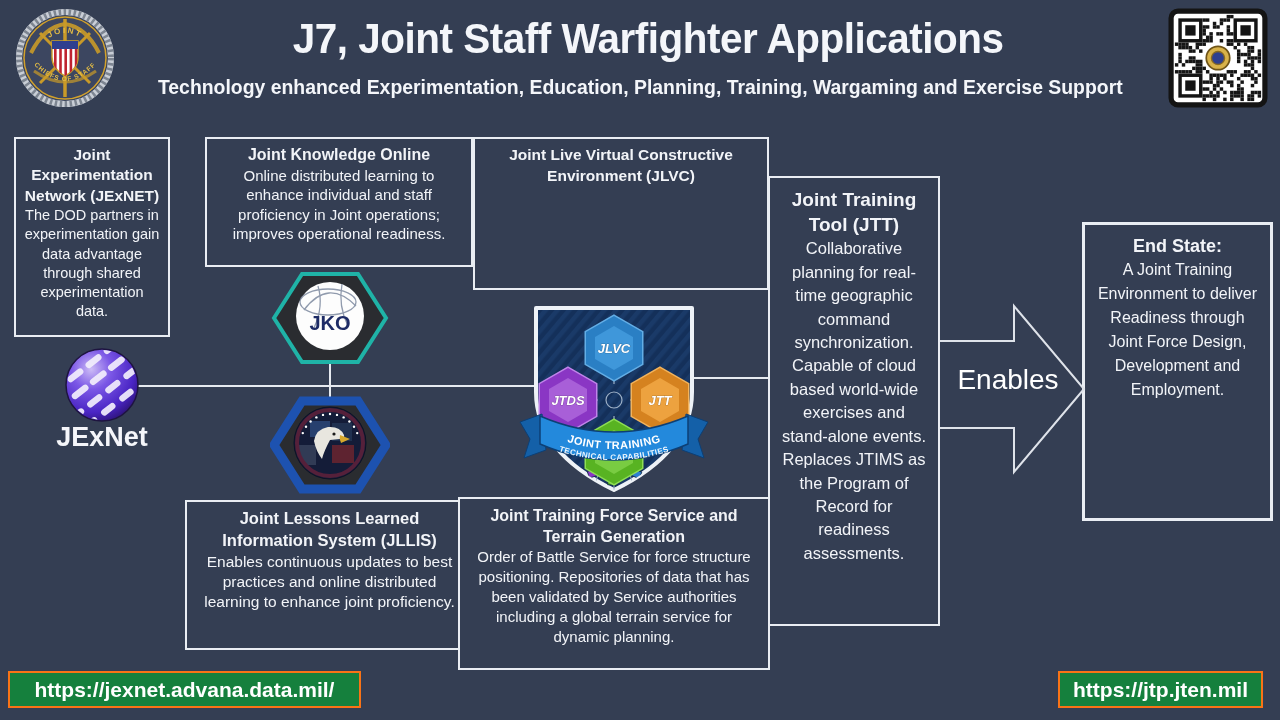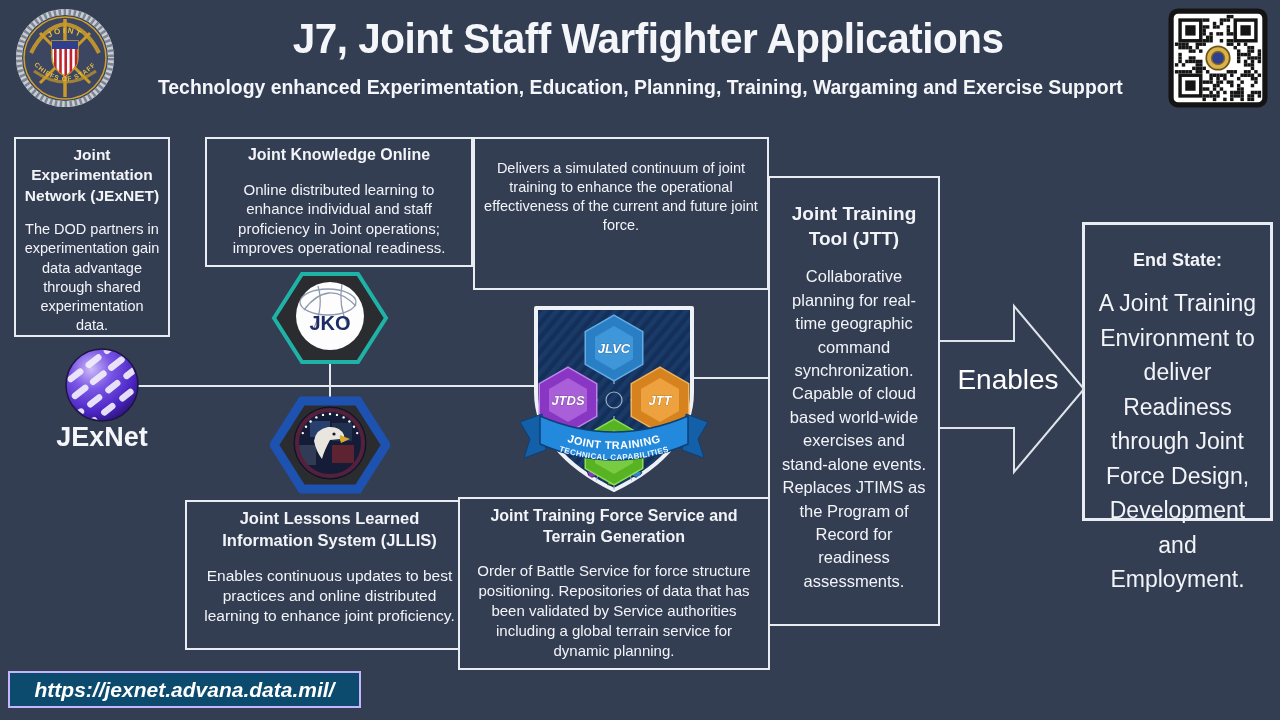--- a/index.html
+++ b/index.html
@@ -8,52 +8,52 @@
   .abs{position:absolute;}
   
   .title{left:0;right:0;top:16px;text-align:center;font-size:43px;font-weight:600;color:#F4F6FA;line-height:1.05;padding-left:16px;}
   .title span{display:inline-block;transform:scaleX(.94);letter-spacing:-.5px;}
   .subtitle{left:0;right:0;top:76px;text-align:center;font-size:20px;font-weight:bold;color:#F4F6FA;}
   .subtitle span{display:inline-block;transform:scaleX(.97);}
   
   .panel{position:absolute;box-sizing:border-box;border:2px solid #E9EDF3;text-align:center;
          padding:6px 8px;background:#343E53;}
   .panel .t{font-weight:bold;margin:0 auto;}
-  .panel .b{margin:14px auto;}
+  .panel .b{margin:0 auto;}
   .p-jexnet{left:14px;top:137px;width:156px;height:200px;}
   .p-jexnet .t{font-size:15.5px;line-height:1.32;max-width:150px;}
   .p-jexnet .b{font-size:14.5px;line-height:1.32;}
   .p-jko{left:205px;top:137px;width:268px;height:130px;}
   .p-jko .t{font-size:16px;line-height:1.3;}
   .p-jko .b{font-size:15px;line-height:1.3;}
   .p-jlvc{left:473px;top:137px;width:296px;height:153px;}
   .p-jlvc .t{font-size:15.5px;line-height:1.35;max-width:250px;}
   .p-jlvc .b{font-size:14.5px;line-height:1.32;}
-  .p-jtt{left:768px;top:176px;width:172px;height:450px;padding-top:24px;}
+  .p-jtt{left:768px;top:176px;width:172px;height:450px;padding-top:10px;}
   .p-jtt .t{font-size:19px;line-height:1.3;}
   .p-jtt .b{font-size:16.5px;line-height:1.42;}
   .p-jllis{left:185px;top:500px;width:285px;height:150px;padding-left:12px;}
   .p-jllis .t{font-size:16.5px;line-height:1.32;max-width:235px;}
   .p-jllis .b{font-size:15.5px;line-height:1.3;}
   .p-jtds{left:458px;top:497px;width:312px;height:173px;}
   .p-jtds .t{font-size:16px;line-height:1.32;max-width:270px;}
   .p-jtds .b{font-size:15px;line-height:1.33;}
-  .p-end{left:1082px;top:222px;width:191px;height:299px;border-width:3px;padding-top:24px;}
+  .p-end{left:1082px;top:222px;width:191px;height:299px;border-width:3px;padding-top:10px;}
   .p-end .t{font-size:18px;line-height:1.3;}
-  .p-end .b{font-size:23px;line-height:1.5;}
+  .p-end .b{font-size:16px;line-height:1.5;}
   
   .hline,.vline{position:absolute;background:#E6EAF0;}
   .hline{height:2px;} .vline{width:2px;}
   
   .logo{position:absolute;}
   .jexnet-label{left:36px;top:422px;width:132px;text-align:center;font-size:27px;font-weight:bold;color:#F5F6FA;}
   .enables-label{left:940px;top:364px;width:136px;text-align:center;font-size:28px;color:#ffffff;}
   
-  .urlbox{position:absolute;box-sizing:border-box;border:2px solid #c4b5fd;display:flex;align-items:center;
-          justify-content:center;font-weight:bold;font-size:21px;color:#FFFFFF;background:#0c4a6e;font-style:italic;}
+  .urlbox{position:absolute;box-sizing:border-box;border:2px solid #f97316;display:flex;align-items:center;
+          justify-content:center;font-weight:bold;font-size:21px;color:#FFFFFF;background:#15803d;}
   .url-left{left:8px;top:671px;width:353px;height:37px;}
   .url-right{left:1058px;top:671px;width:205px;height:37px;}
   svg text{font-family:"Liberation Sans",sans-serif;}
 </style>
 </head>
 <body>
 
 <div class="slide">
 
   <svg class="abs logo" style="left:14px;top:7px;" width="102" height="102" viewBox="0 0 102 102">
@@ -303,21 +303,21 @@
 
   <div class="panel p-jexnet">
     <div class="t">Joint Experimentation Network (JExNET)</div>
     <div class="b">The DOD partners in experimentation gain data advantage through shared experimentation data.</div>
   </div>
   <div class="panel p-jko">
     <div class="t">Joint Knowledge Online</div>
     <div class="b">Online distributed learning to enhance individual and staff proficiency in Joint operations; improves operational readiness.</div>
   </div>
   <div class="panel p-jlvc">
-    <div class="b">Delivers a simulated continuum of joint training to enhance the operational effectiveness of the current and future joint force.</div>
+    <div class="t">Joint Live Virtual Constructive Environment (JLVC)</div>
   </div>
   <div class="panel p-jtt">
     <div class="t">Joint Training Tool (JTT)</div>
     <div class="b">Collaborative planning for real-time geographic command synchronization. Capable of cloud based world-wide exercises and stand-alone events. Replaces JTIMS as the Program of Record for readiness assessments.</div>
   </div>
   <div class="panel p-jllis">
     <div class="t">Joint Lessons Learned Information System (JLLIS)</div>
     <div class="b">Enables continuous updates to best practices and online distributed learning to enhance joint proficiency.</div>
   </div>
   <div class="panel p-jtds">
@@ -464,14 +464,17 @@
   </svg>
 
   <svg class="abs" style="left:936px;top:296px;" width="152" height="180" viewBox="0 0 152 180">
     <path d="M4 45 H78 V10 L148 93 L78 176 V132 H4" fill="none" stroke="#DFE3EA" stroke-width="2"></path>
   </svg>
   <div class="abs enables-label">Enables</div>
 
   <div class="urlbox url-left">
     <span>https://jexnet.advana.data.mil/</span>
   </div>
+  <div class="urlbox url-right">
+    <span>https://jtp.jten.mil</span>
+  </div>
 
 </div>
 
 </body></html>

